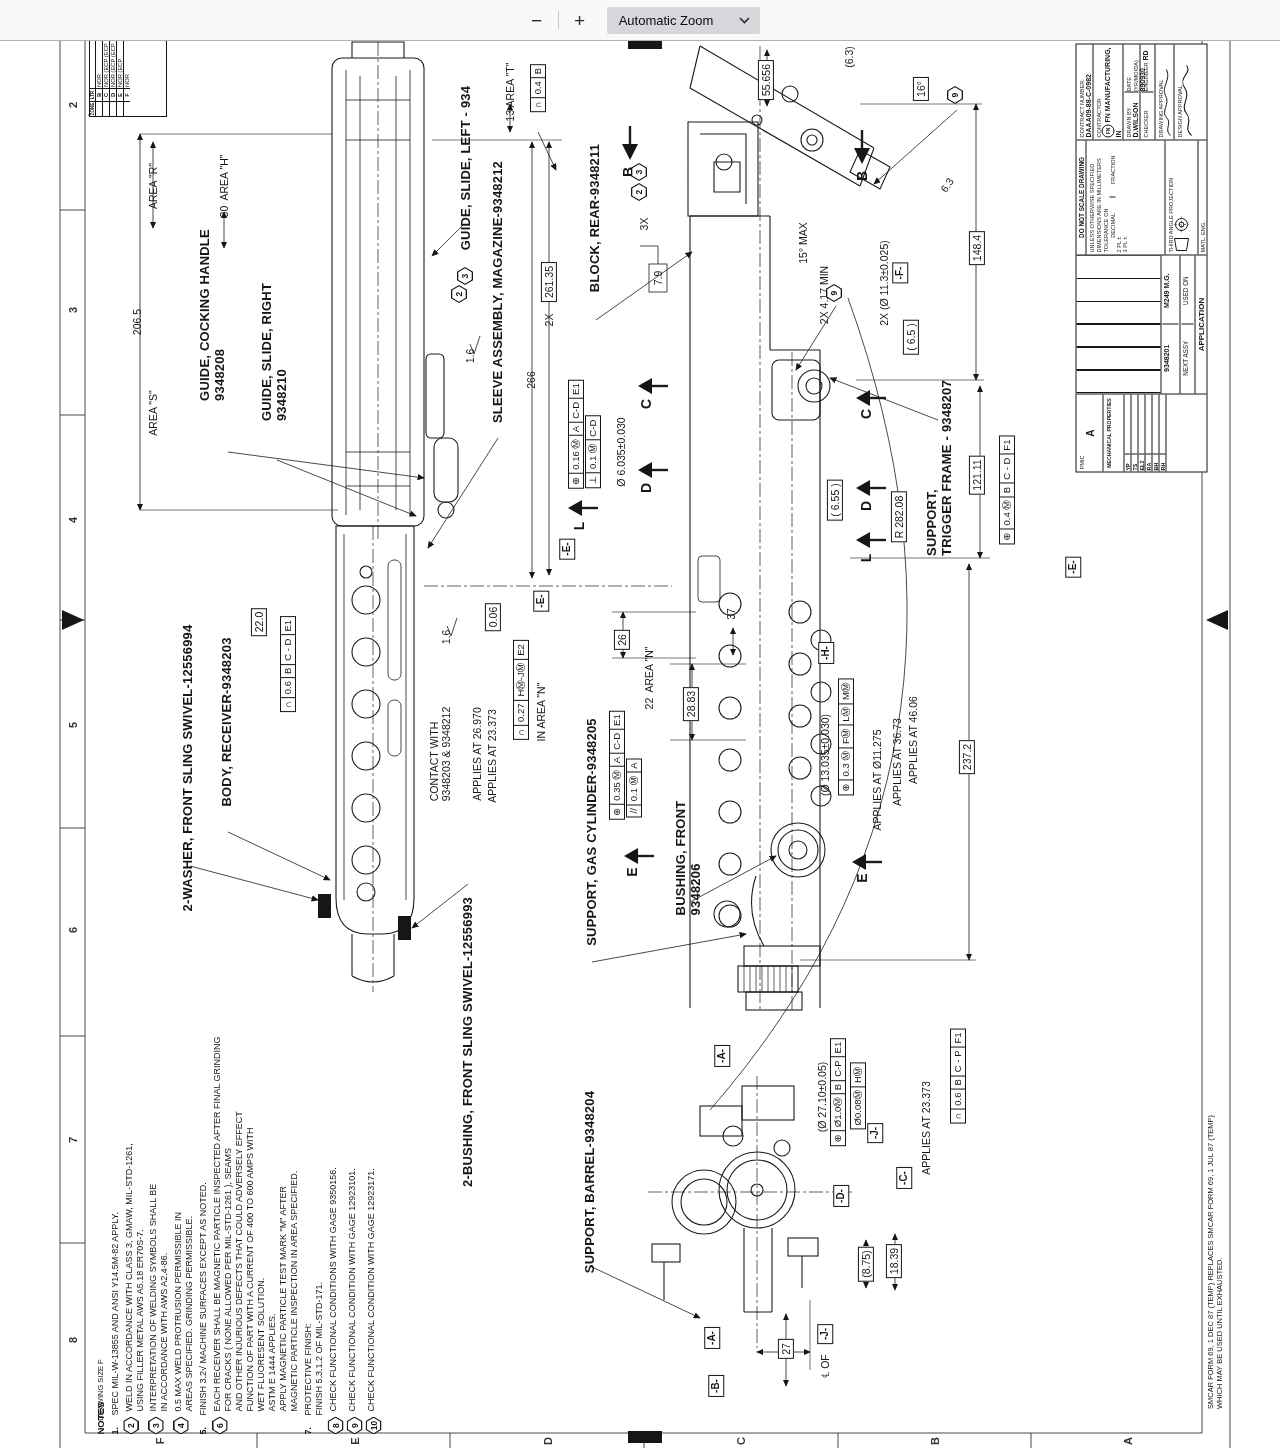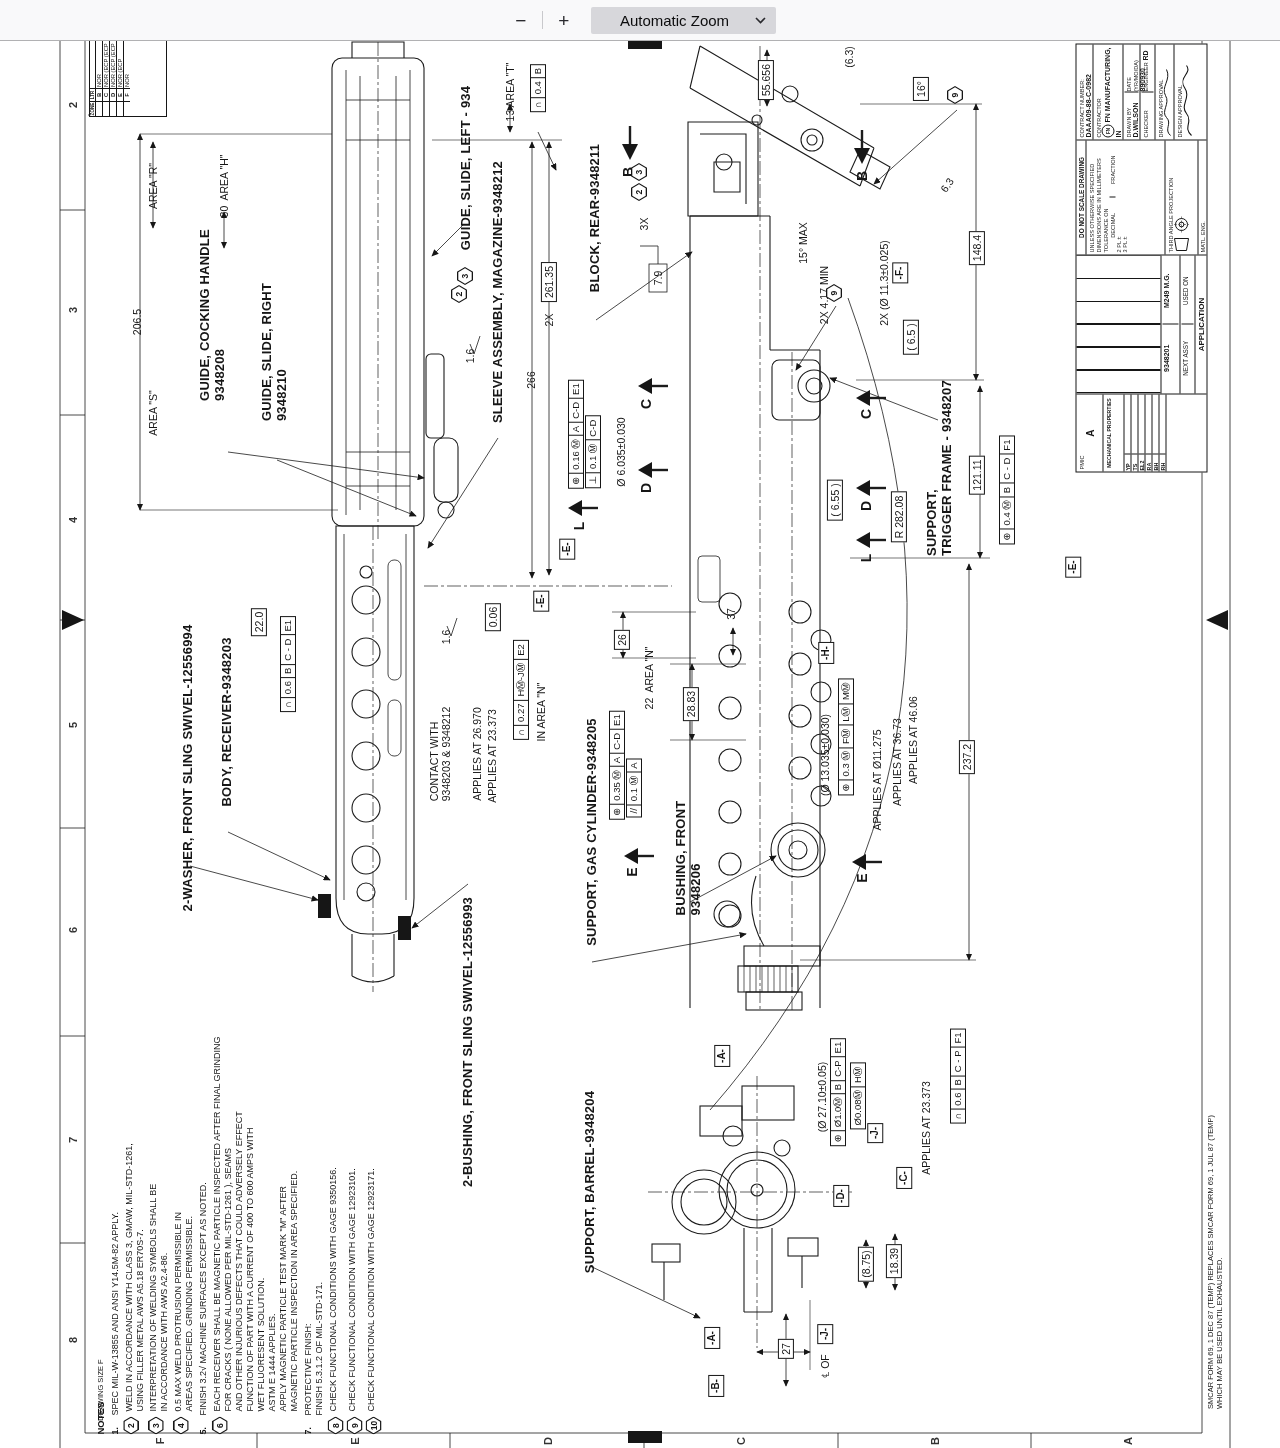--- a/index.html
+++ b/index.html
@@ -4,21 +4,21 @@
 <style>
   html,body{margin:0;padding:0;background:#d4d4d7;font-family:"Liberation Sans",sans-serif;}
   #stage{position:relative;width:1280px;height:1448px;overflow:hidden;background:#fff;}
   
   .toolbar{position:absolute;top:0;left:0;width:1280px;height:40px;background:#f9f9fa;
     border-bottom:1px solid #b1b1b3;display:flex;align-items:center;justify-content:center;z-index:40;}
   .zbtn{width:34px;height:28px;border:none;background:transparent;color:#2a2a2e;font-size:19px;
     line-height:28px;text-align:center;cursor:pointer;border-radius:2px;}
   .zsep{width:1px;height:18px;background:#c9c9cc;margin:0 4px;}
   .zoomsel{margin-left:10px;height:27px;background:#d7d7db;border:none;border-radius:2px;
-    display:flex;align-items:center;gap:26px;padding:0 10px 0 29px;font-size:15px;color:#0c0c0d;cursor:pointer;}
+    display:flex;align-items:center;gap:26px;padding:0 10px 0 12px;font-size:13px;color:#0c0c0d;cursor:pointer;}
   .chev svg{display:block}
   
   .page{position:absolute;top:40px;left:0;width:1280px;height:1408px;background:#fff;z-index:1;}
   svg.art{position:absolute;left:0;top:0;z-index:2;}
   .annlayer{position:absolute;left:0;top:0;width:1280px;height:1448px;z-index:5;}
   .ann{position:absolute;color:#161616;transform-origin:50% 50%;white-space:pre;}
   .L{font-weight:bold;font-size:13px;line-height:1.12;letter-spacing:.2px;text-align:left;}
   .D{font-size:10.5px;line-height:1.15;}
   .B{font-size:10.5px;border:1.2px solid #161616;background:#fff;padding:0 3px;line-height:1.35;}
   .DT{font-size:10px;border:1.2px solid #161616;background:#fff;padding:0 3px;line-height:1.35;font-weight:bold;}

